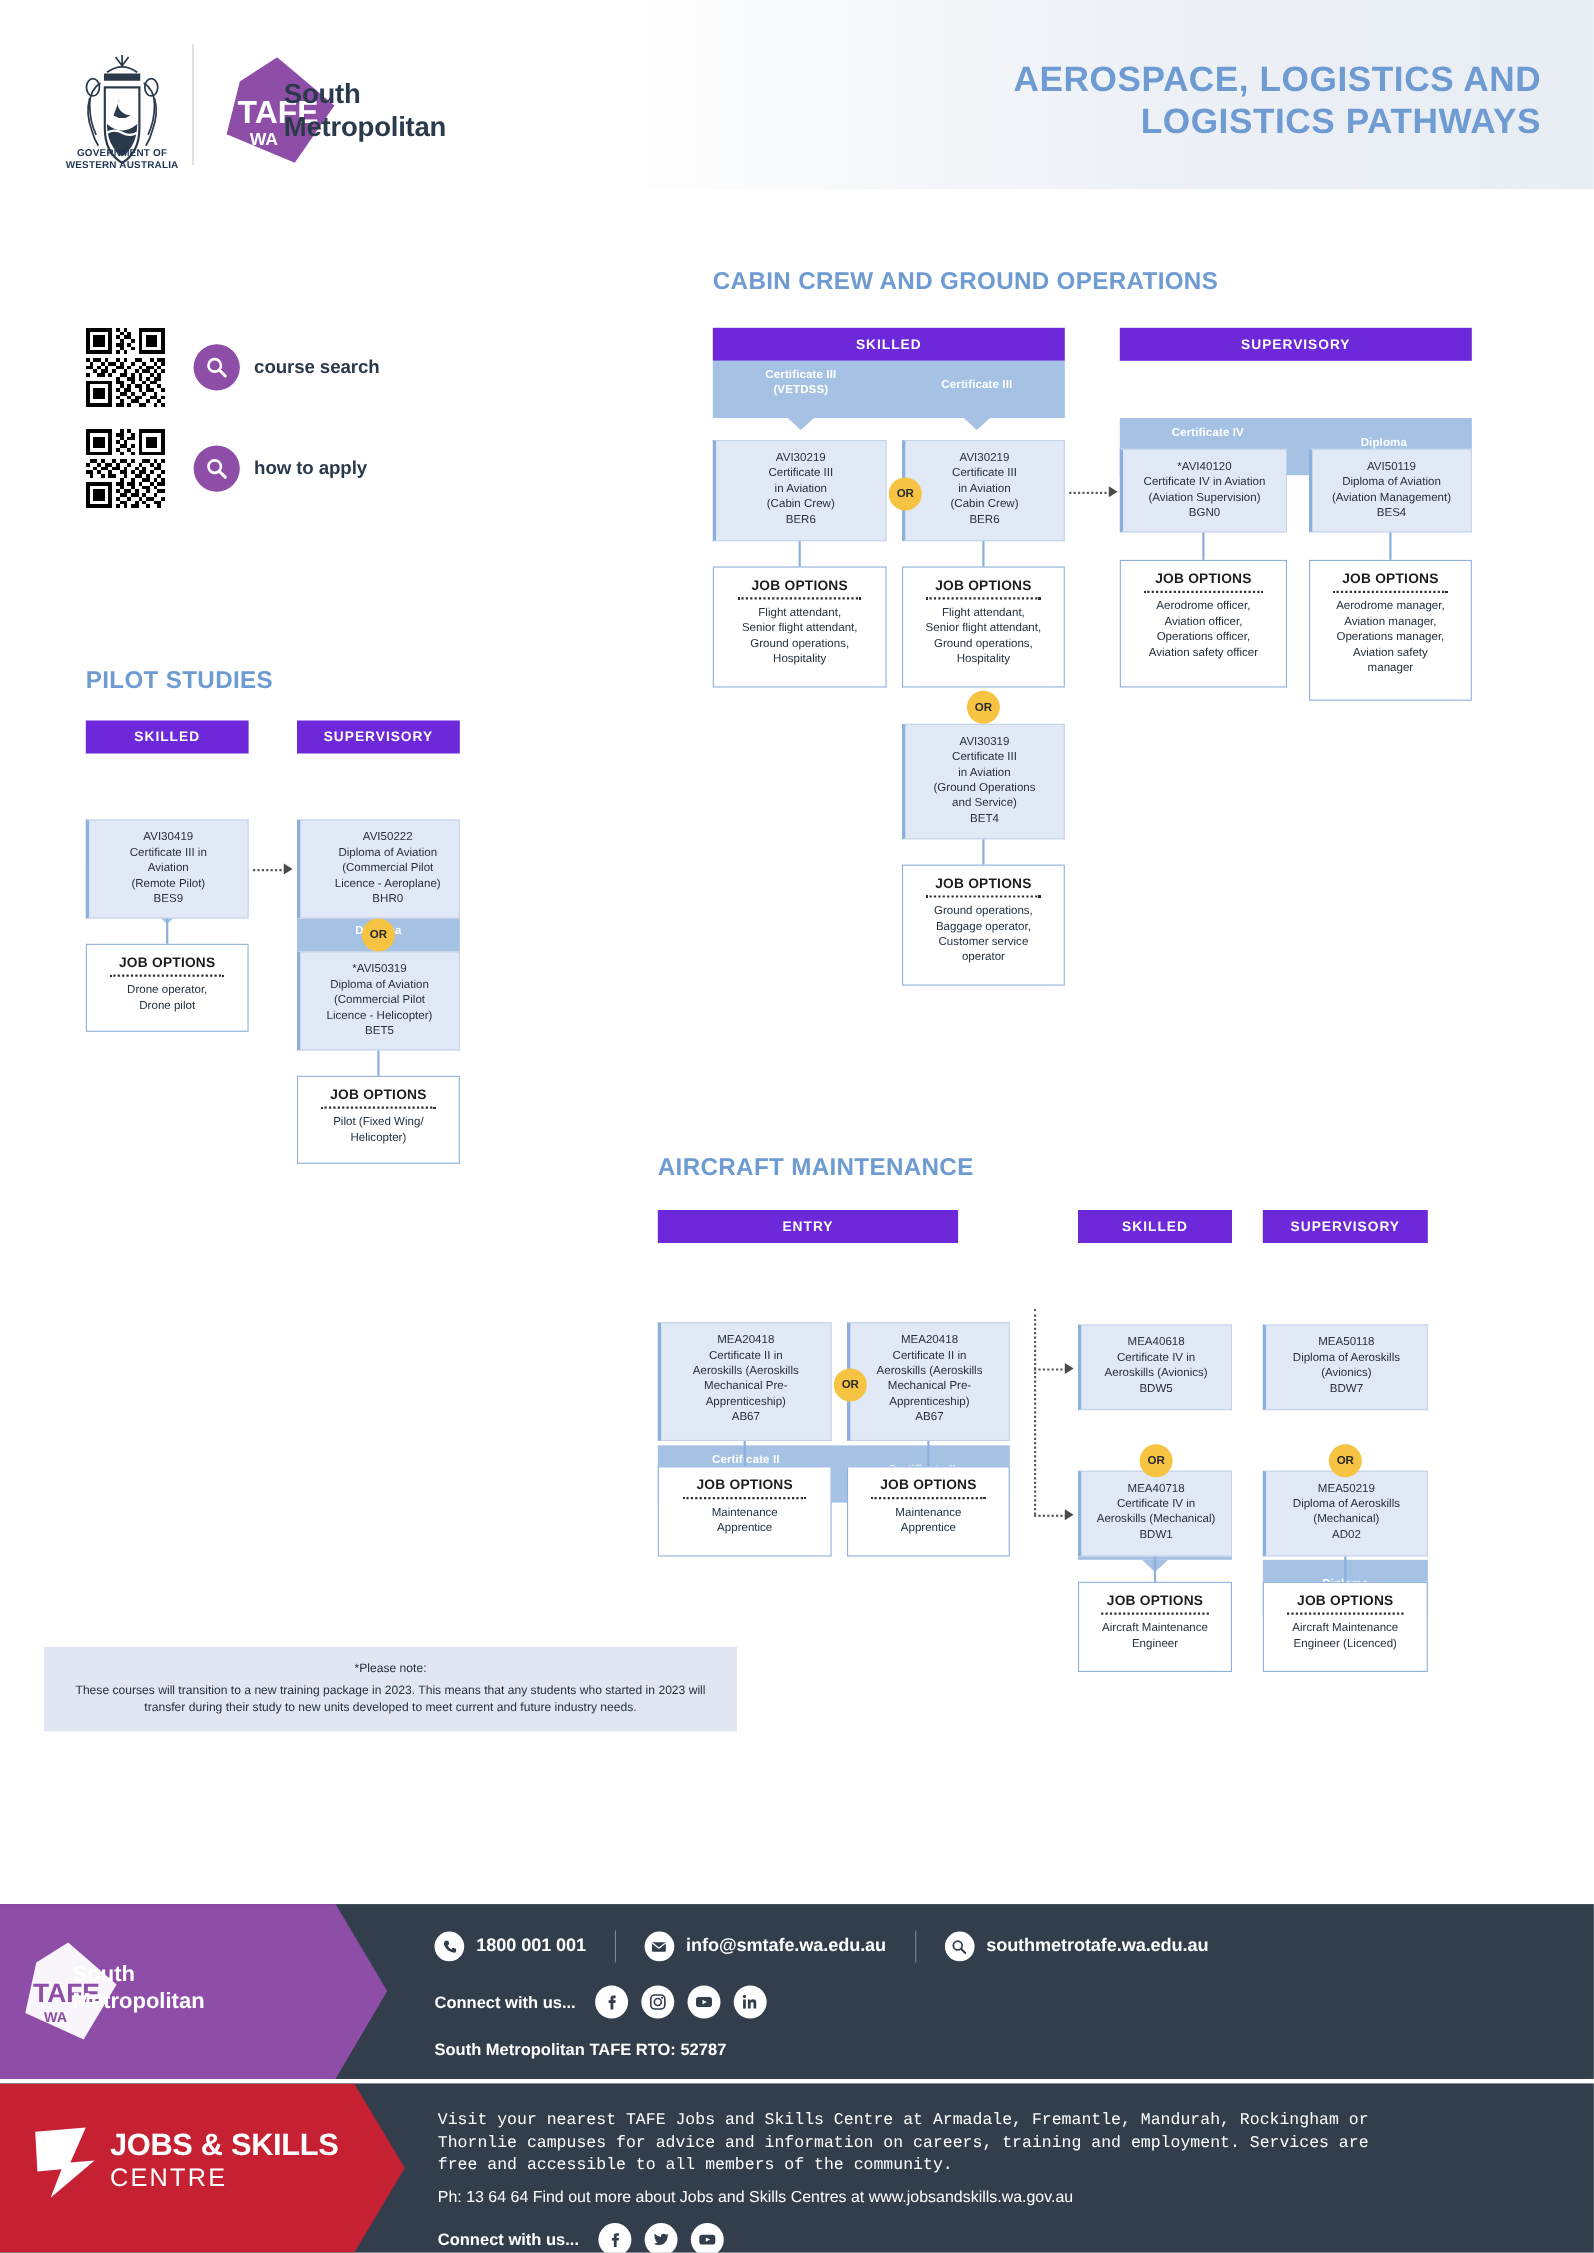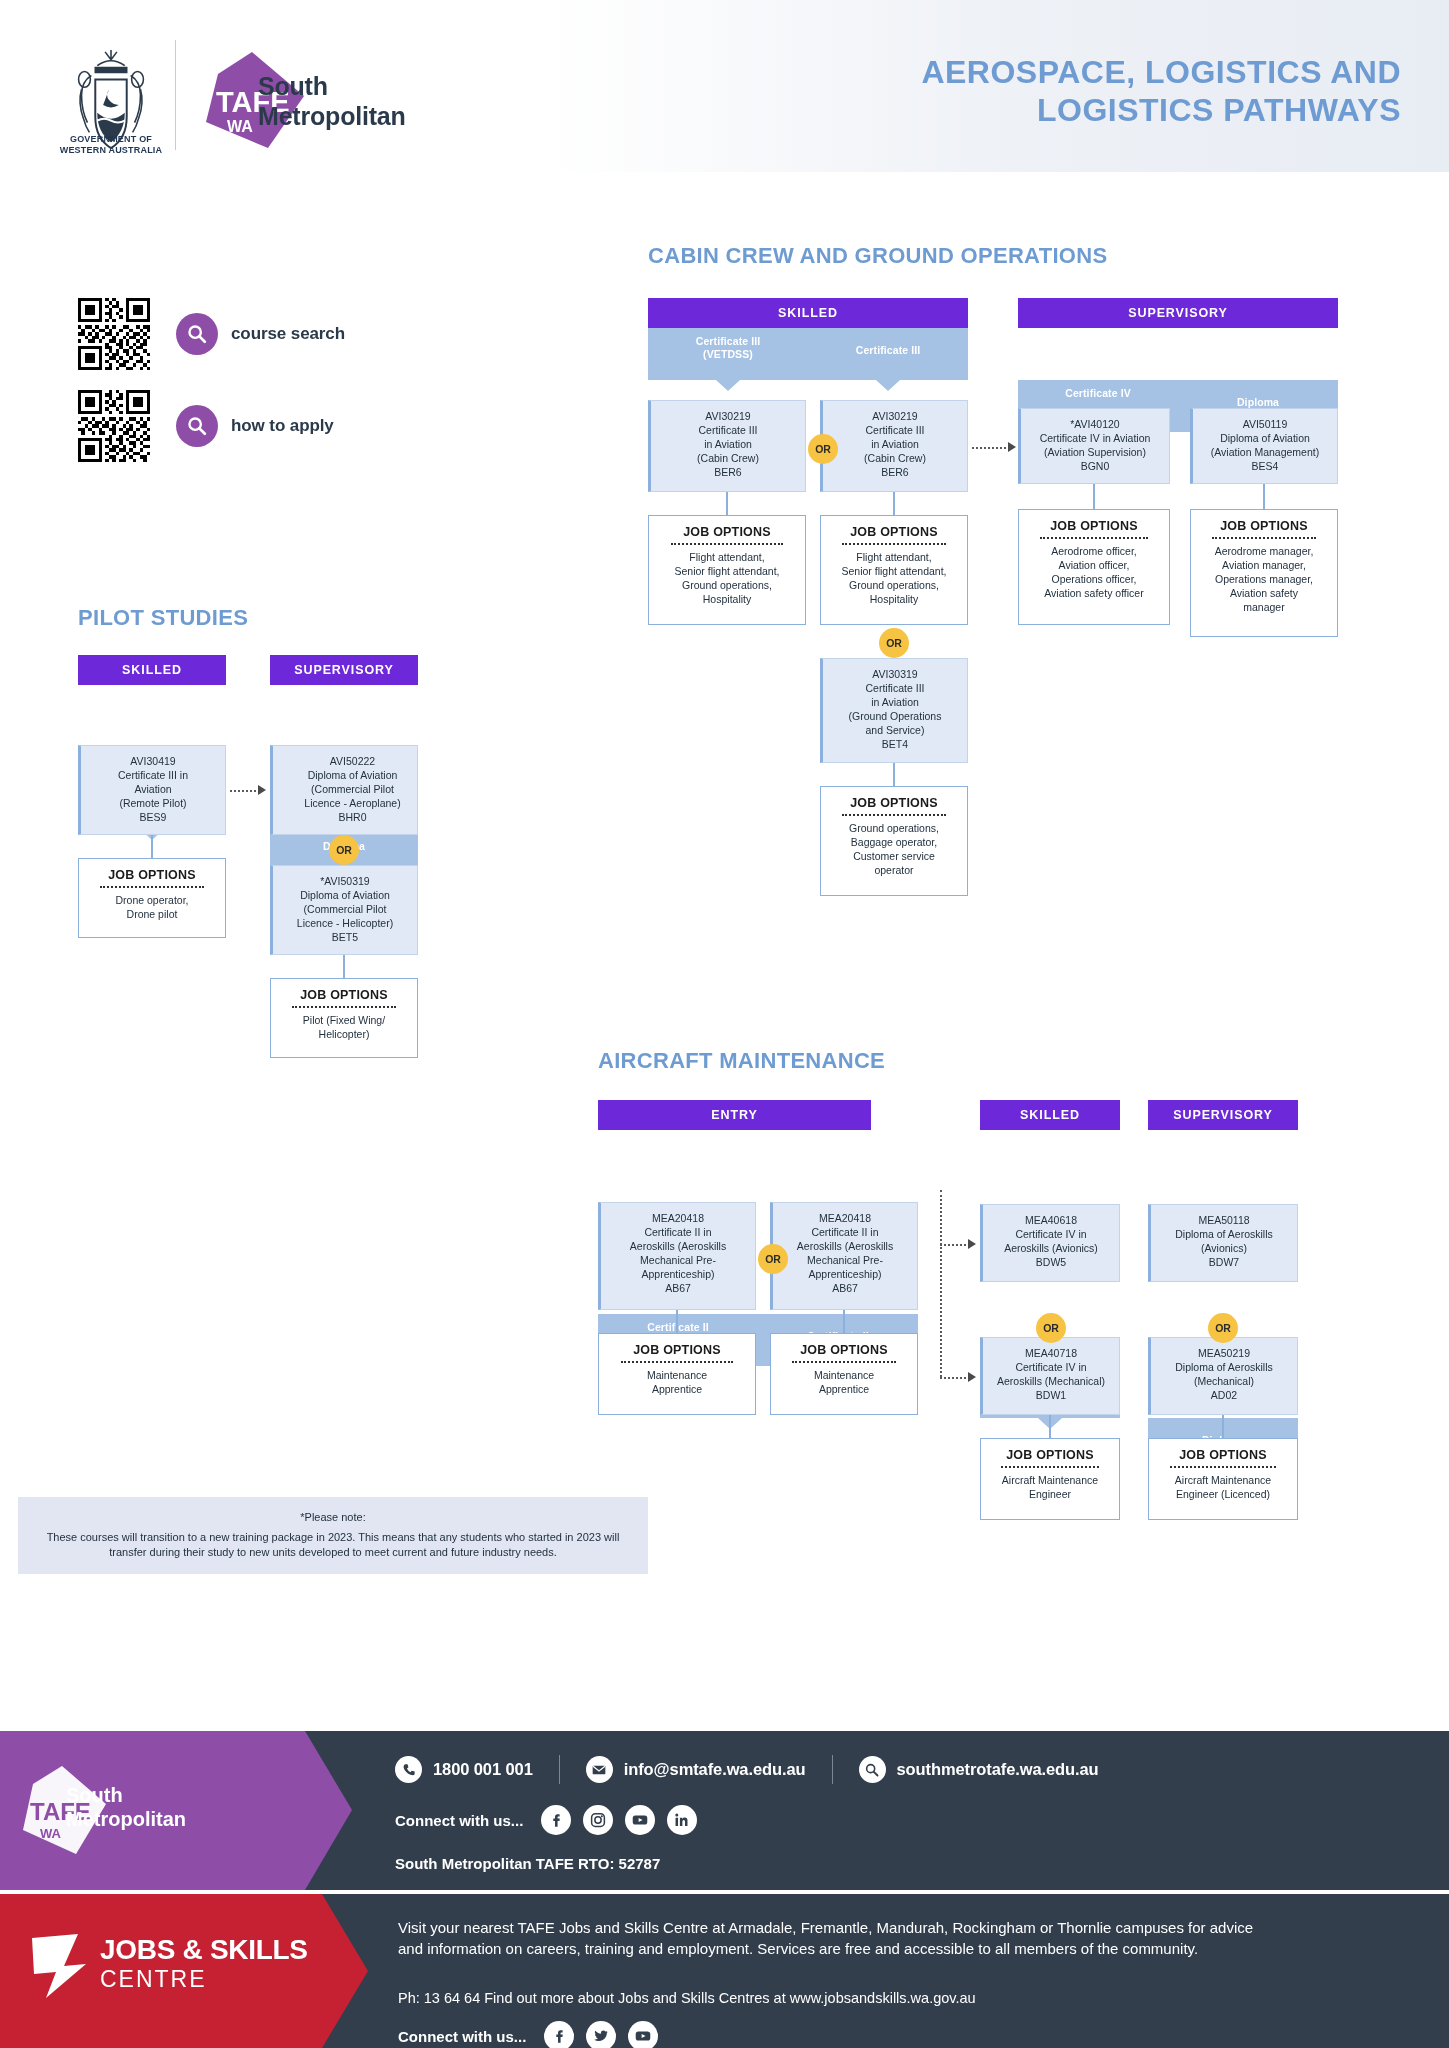--- a/index.html
+++ b/index.html
@@ -73,21 +73,21 @@
   
   .ln { position:absolute; background:#8bb0dd; z-index:1; }
   .dln { position:absolute; z-index:1; }
   .dln-h { border-top:2px dotted #5a5a5a; }
   .dln-v { border-left:2px dotted #5a5a5a; }
   .arrow-r { position:absolute; width:0; height:0; border-top:5px solid transparent;
              border-bottom:5px solid transparent; border-left:8px solid #4a4a4a; z-index:2; }
 
   
   .note { position:absolute; background:#e2e6f3; padding:13px 18px; text-align:center;
-          font-size:11px; color:#23313f; line-height:1.42; }
+          font-size:11px; color:#23313f; line-height:1.42;margin-left:22px; }
 
   
   .footer1 { position:absolute; left:0; top:1731px; width:1449px; height:159px; background:#323e4c; }
   .foot-purple { position:absolute; left:0; top:0; width:352px; height:159px; background:#8e4ea8;
                  clip-path:polygon(0 0,305px 0,352px 79px,305px 159px,0 159px); }
   .foot-tafe { position:absolute; left:18px; top:33px; width:92px; height:92px; }
   .foot-tafe svg { width:100%; height:100%; }
   .foot-tafe-name { position:absolute; left:66px; top:52px; font-size:20px; font-weight:bold;
                     color:#fff; line-height:1.2; }
   .contact-row { position:absolute; left:395px; top:24px; display:flex; align-items:center; }
@@ -105,21 +105,21 @@
 
   .footer2 { position:absolute; left:0; top:1894px; width:1449px; height:154px; background:#323e4c; }
   .foot-red { position:absolute; left:0; top:0; width:368px; height:154px; background:#c62033;
               clip-path:polygon(0 0,322px 0,368px 77px,322px 154px,0 154px); }
   .js-logo { position:absolute; left:20px; top:34px; width:76px; height:76px; }
   .js-logo svg { width:100%; height:100%; }
   .js-text { position:absolute; left:100px; top:42px; color:#fff; line-height:1.0; }
   .js-text .l1 { font-size:28px; font-weight:bold; letter-spacing:-.3px; }
   .js-text .l2 { font-size:23px; letter-spacing:2px; margin-top:4px; }
   .f2-body { position:absolute; left:398px; top:24px; width:880px; font-size:15px;
-             color:#fff; line-height:1.37; }
+             color:#fff; line-height:1.37;font-family:Liberation Mono, monospace; }
   .f2-ph { position:absolute; left:398px; top:96px; font-size:14.5px; color:#fff; }
   .f2-connect { position:absolute; left:398px; top:127px; display:flex; align-items:center; }
   .f2-connect .lbl { font-size:15px; font-weight:bold; color:#fff; margin-right:18px; }
 </style>
 </head>
 <body>
 
 <div class="page">
 
   <div class="header">

